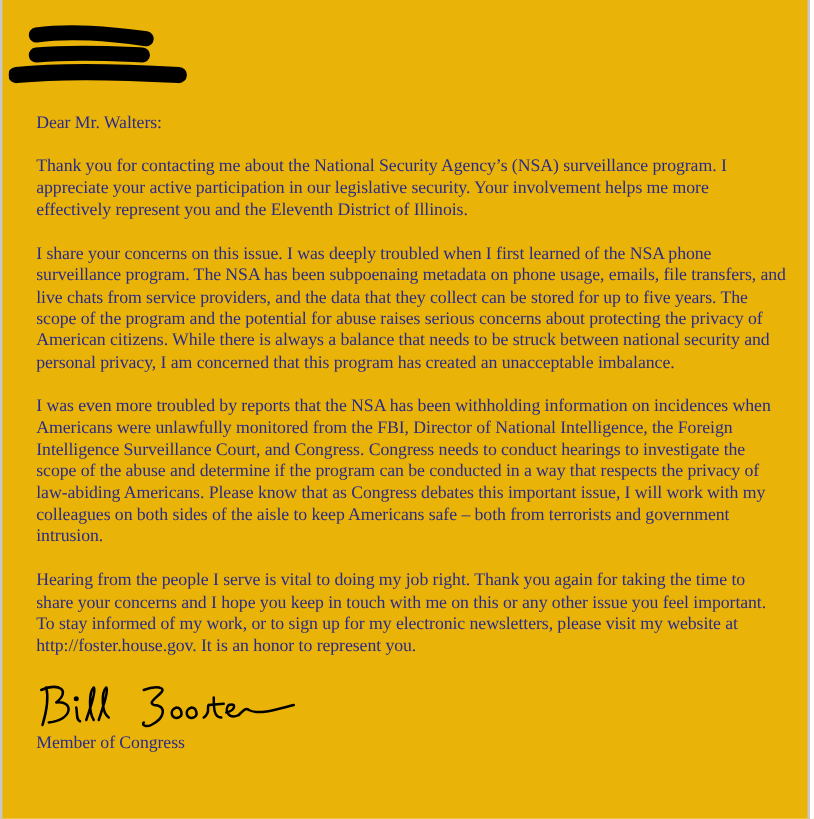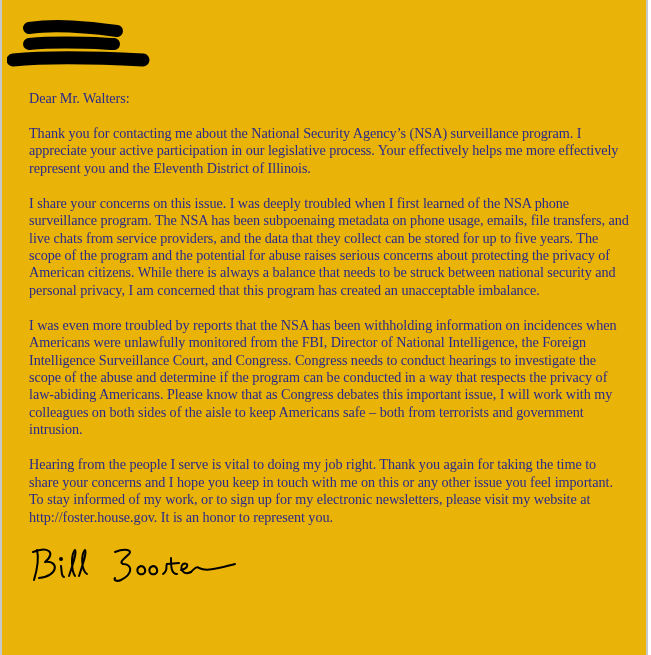--- a/index.html
+++ b/index.html
@@ -30,21 +30,21 @@
   <div class="redaction" style="left:5px; top:15px;">
     <svg width="150" height="55" viewBox="0 0 150 55">
       <path d="M22 13 C 50 9, 80 12, 110 16" stroke="#000" stroke-width="12" stroke-linecap="round" fill="none"></path>
       <path d="M22 29 C 55 26, 85 28, 107 29" stroke="#000" stroke-width="12" stroke-linecap="round" fill="none"></path>
       <path d="M6 45 C 45 41, 100 43, 136 45" stroke="#000" stroke-width="13" stroke-linecap="round" fill="none"></path>
     </svg>
   </div>
 
   <div class="letter">
     <p class="salutation">Dear Mr. Walters:</p>
-    <p>Thank you for contacting me about the National Security Agency’s (NSA) surveillance program. I appreciate your active participation in our legislative process. Your effectively helps me more effectively represent you and the Eleventh District of Illinois.</p>
+    <p>Thank you for contacting me about the National Security Agency’s (NSA) surveillance program. I appreciate your active participation in our legislative security. Your involvement helps me more effectively represent you and the Eleventh District of Illinois.</p>
     <p>I share your concerns on this issue. I was deeply troubled when I first learned of the NSA phone surveillance program. The NSA has been subpoenaing metadata on phone usage, emails, file transfers, and live chats from service providers, and the data that they collect can be stored for up to five years. The scope of the program and the potential for abuse raises serious concerns about protecting the privacy of American citizens. While there is always a balance that needs to be struck between national security and personal privacy, I am concerned that this program has created an unacceptable imbalance.</p>
     <p>I was even more troubled by reports that the NSA has been withholding information on incidences when Americans were unlawfully monitored from the FBI, Director of National Intelligence, the Foreign Intelligence Surveillance Court, and Congress. Congress needs to conduct hearings to investigate the scope of the abuse and determine if the program can be conducted in a way that respects the privacy of law-abiding Americans. Please know that as Congress debates this important issue, I will work with my colleagues on both sides of the aisle to keep Americans safe – both from terrorists and government intrusion.</p>
     <p>Hearing from the people I serve is vital to doing my job right. Thank you again for taking the time to share your concerns and I hope you keep in touch with me on this or any other issue you feel important. To stay informed of my work, or to sign up for my electronic newsletters, please visit my website at http://foster.house.gov. It is an honor to represent you.</p>
     <div class="signature">
       <svg width="220" height="42" viewBox="0 0 220 42">
         <g fill="none" stroke="#000" stroke-width="2" stroke-linecap="round" stroke-linejoin="round">
 
           <path d="M8 6 C 10 14, 8 26, 5 36"></path>
           <path d="M4 8 C 18 2, 28 8, 16 18 C 30 16, 30 32, 10 34"></path>
 
@@ -59,15 +59,16 @@
           <path d="M112 22 C 106 24, 108 32, 114 30 C 118 28, 116 22, 112 22"></path>
           <path d="M124 22 C 118 24, 120 32, 126 30 C 130 28, 128 22, 124 22"></path>
           <path d="M134 30 C 140 26, 136 22, 138 20"></path>
           <path d="M142 14 C 142 22, 142 30, 148 30"></path>
           <path d="M138 20 L 150 19"></path>
           <path d="M152 26 C 160 24, 160 18, 154 20 C 150 24, 154 32, 162 28"></path>
           <path d="M162 28 C 166 24, 168 22, 170 24 C 178 28, 190 24, 206 20"></path>
         </g>
       </svg>
     </div>
+    <p class="signer">Member of Congress</p>
   </div>
 
 </div>
 
 </body></html>

